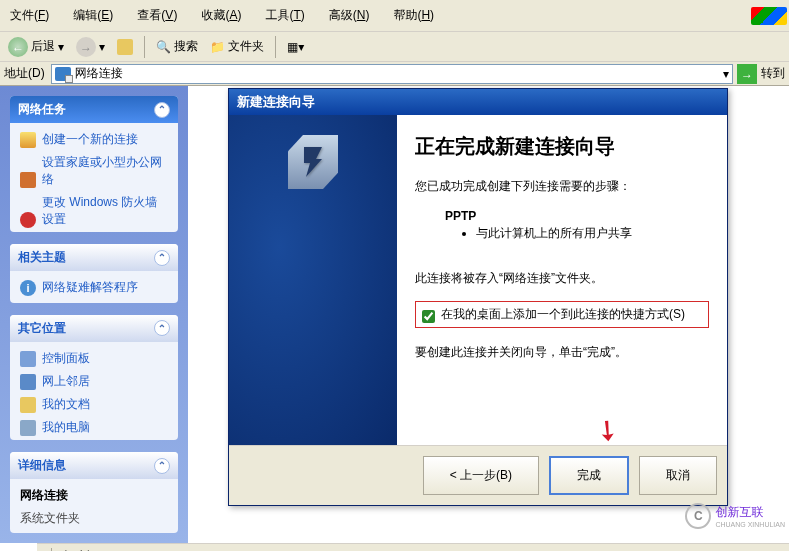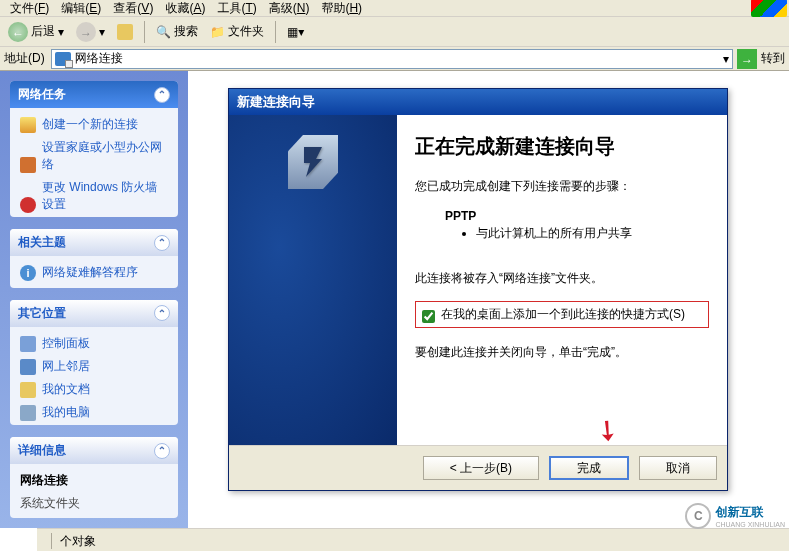--- a/index.html
+++ b/index.html
@@ -1,19 +1,19 @@
 <!DOCTYPE html>
 <html><head>
 <meta charset="utf-8">
 <style>
 * { margin: 0; padding: 0; box-sizing: border-box; font-family: "Microsoft YaHei", SimSun, Tahoma, sans-serif; font-size: 12px; }
 body { background: #fff; width: 789px; height: 551px; overflow: hidden; position: relative; }
 
 
-.menubar { background: #ece9d8; height: 17px; display: flex; align-items: center; padding-left: 4px; border-bottom: 1px solid #d4d0c8; }
+.menubar { background: #ece9d8; height: 32px; display: flex; align-items: center; padding-left: 4px; border-bottom: 1px solid #d4d0c8; gap: 12px; }
 .menubar .menu-item { padding: 2px 6px; cursor: default; }
 .menubar .ak { text-decoration: underline; }
 .win-logo { margin-left: auto; width: 36px; height: 18px; background: linear-gradient(135deg,#ff0000 0 25%,#00a000 25% 50%,#0060ff 50% 75%,#ffd000 75% 100%); border-radius:2px; margin-right:2px;}
 
 
 .toolbar { background: #ece9d8; height: 30px; display: flex; align-items: center; padding: 0 4px; gap: 4px; border-bottom: 1px solid #d4d0c8; }
 .tb-btn { display: inline-flex; align-items: center; gap: 3px; padding: 2px 4px; }
 .tb-icon { width: 20px; height: 20px; display:inline-flex; align-items:center; justify-content:center; border-radius:10px;}
 .back-icon { background: radial-gradient(circle,#c0dcc0,#7ab87a); color:#fff; font-weight:bold;}
 .fwd-icon { background: #d4d0c8; color:#888;}
@@ -63,21 +63,21 @@
 .dlg-left-icon svg{filter:drop-shadow(1px 1px 1px rgba(0,0,0,0.3));}
 .dlg-right { flex:1; padding:18px 18px 10px 18px; display:flex; flex-direction:column;}
 .dlg-h1 { font-size:20px; font-weight:bold; margin-bottom:18px;}
 .dlg-p { margin-bottom:14px;}
 .dlg-list { margin-left:30px; margin-bottom:28px;}
 .dlg-list .lb1{font-weight:bold;}
 .dlg-list ul{list-style:disc; margin-left:31px; margin-top:2px;}
 .dlg-chkrow { border:1px solid #d42a2a; padding:4px 6px; display:flex; align-items:flex-end; gap:6px; margin-bottom:16px;}
 .dlg-chkrow input{accent-color:#2a8a2a;}
 .dlg-footer { background:#ece9d8; border-top:1px solid #d4d0c8; padding:10px; display:flex; justify-content:flex-end; gap:10px;}
-.dlg-btn { min-width:78px; height:24px; border:1px solid #aca899; background:linear-gradient(#fff,#ece9d8); padding:0 26px; display:inline-flex; align-items:center; justify-content:center; cursor:default;}
+.dlg-btn { min-width:78px; height:39px; border:1px solid #aca899; background:linear-gradient(#fff,#ece9d8); padding:0 26px; display:inline-flex; align-items:center; justify-content:center; cursor:default;}
 .dlg-btn.primary{ border:2px solid #4a7fd8; }
 .arrow-overlay{position:absolute; left:596px; top:414px; color:#d4182a; font-size:28px; transform:rotate(40deg); pointer-events:none;}
 
 
 .statusbar { height:25px; background:#ece9d8; border-top:1px solid #d4d0c8; display:flex; align-items:center; padding:0 6px;margin-left:37px;}
 .statusbar .sb-sep{width:1px;height:16px;background:#aca899;margin:0 8px;}
 
 
 .watermark{position:absolute; right:4px; bottom:22px; display:flex; align-items:center; gap:4px; color:#888; font-size:14px;}
 .watermark .wm-logo{width:26px;height:26px;border:2px solid #bbb;border-radius:50%;display:flex;align-items:center;justify-content:center;font-weight:bold;}
@@ -242,16 +242,16 @@
     <span class="dlg-btn primary">完成</span>
     <span class="dlg-btn">取消</span>
   </div>
 </div>
 
 <div class="arrow-overlay">➘</div>
 
 <div class="watermark">
   <span class="wm-logo">C</span>
   <span>
-    <div style="font-weight:bold;color:#0369a1">创新互联</div>
+    <div style="font-weight:normal;color:#6d28d9">创新互联</div>
     <div style="font-size:7px;color:#aaa">CHUANG XINHULIAN</div>
   </span>
 </div>
 
 </body></html>

